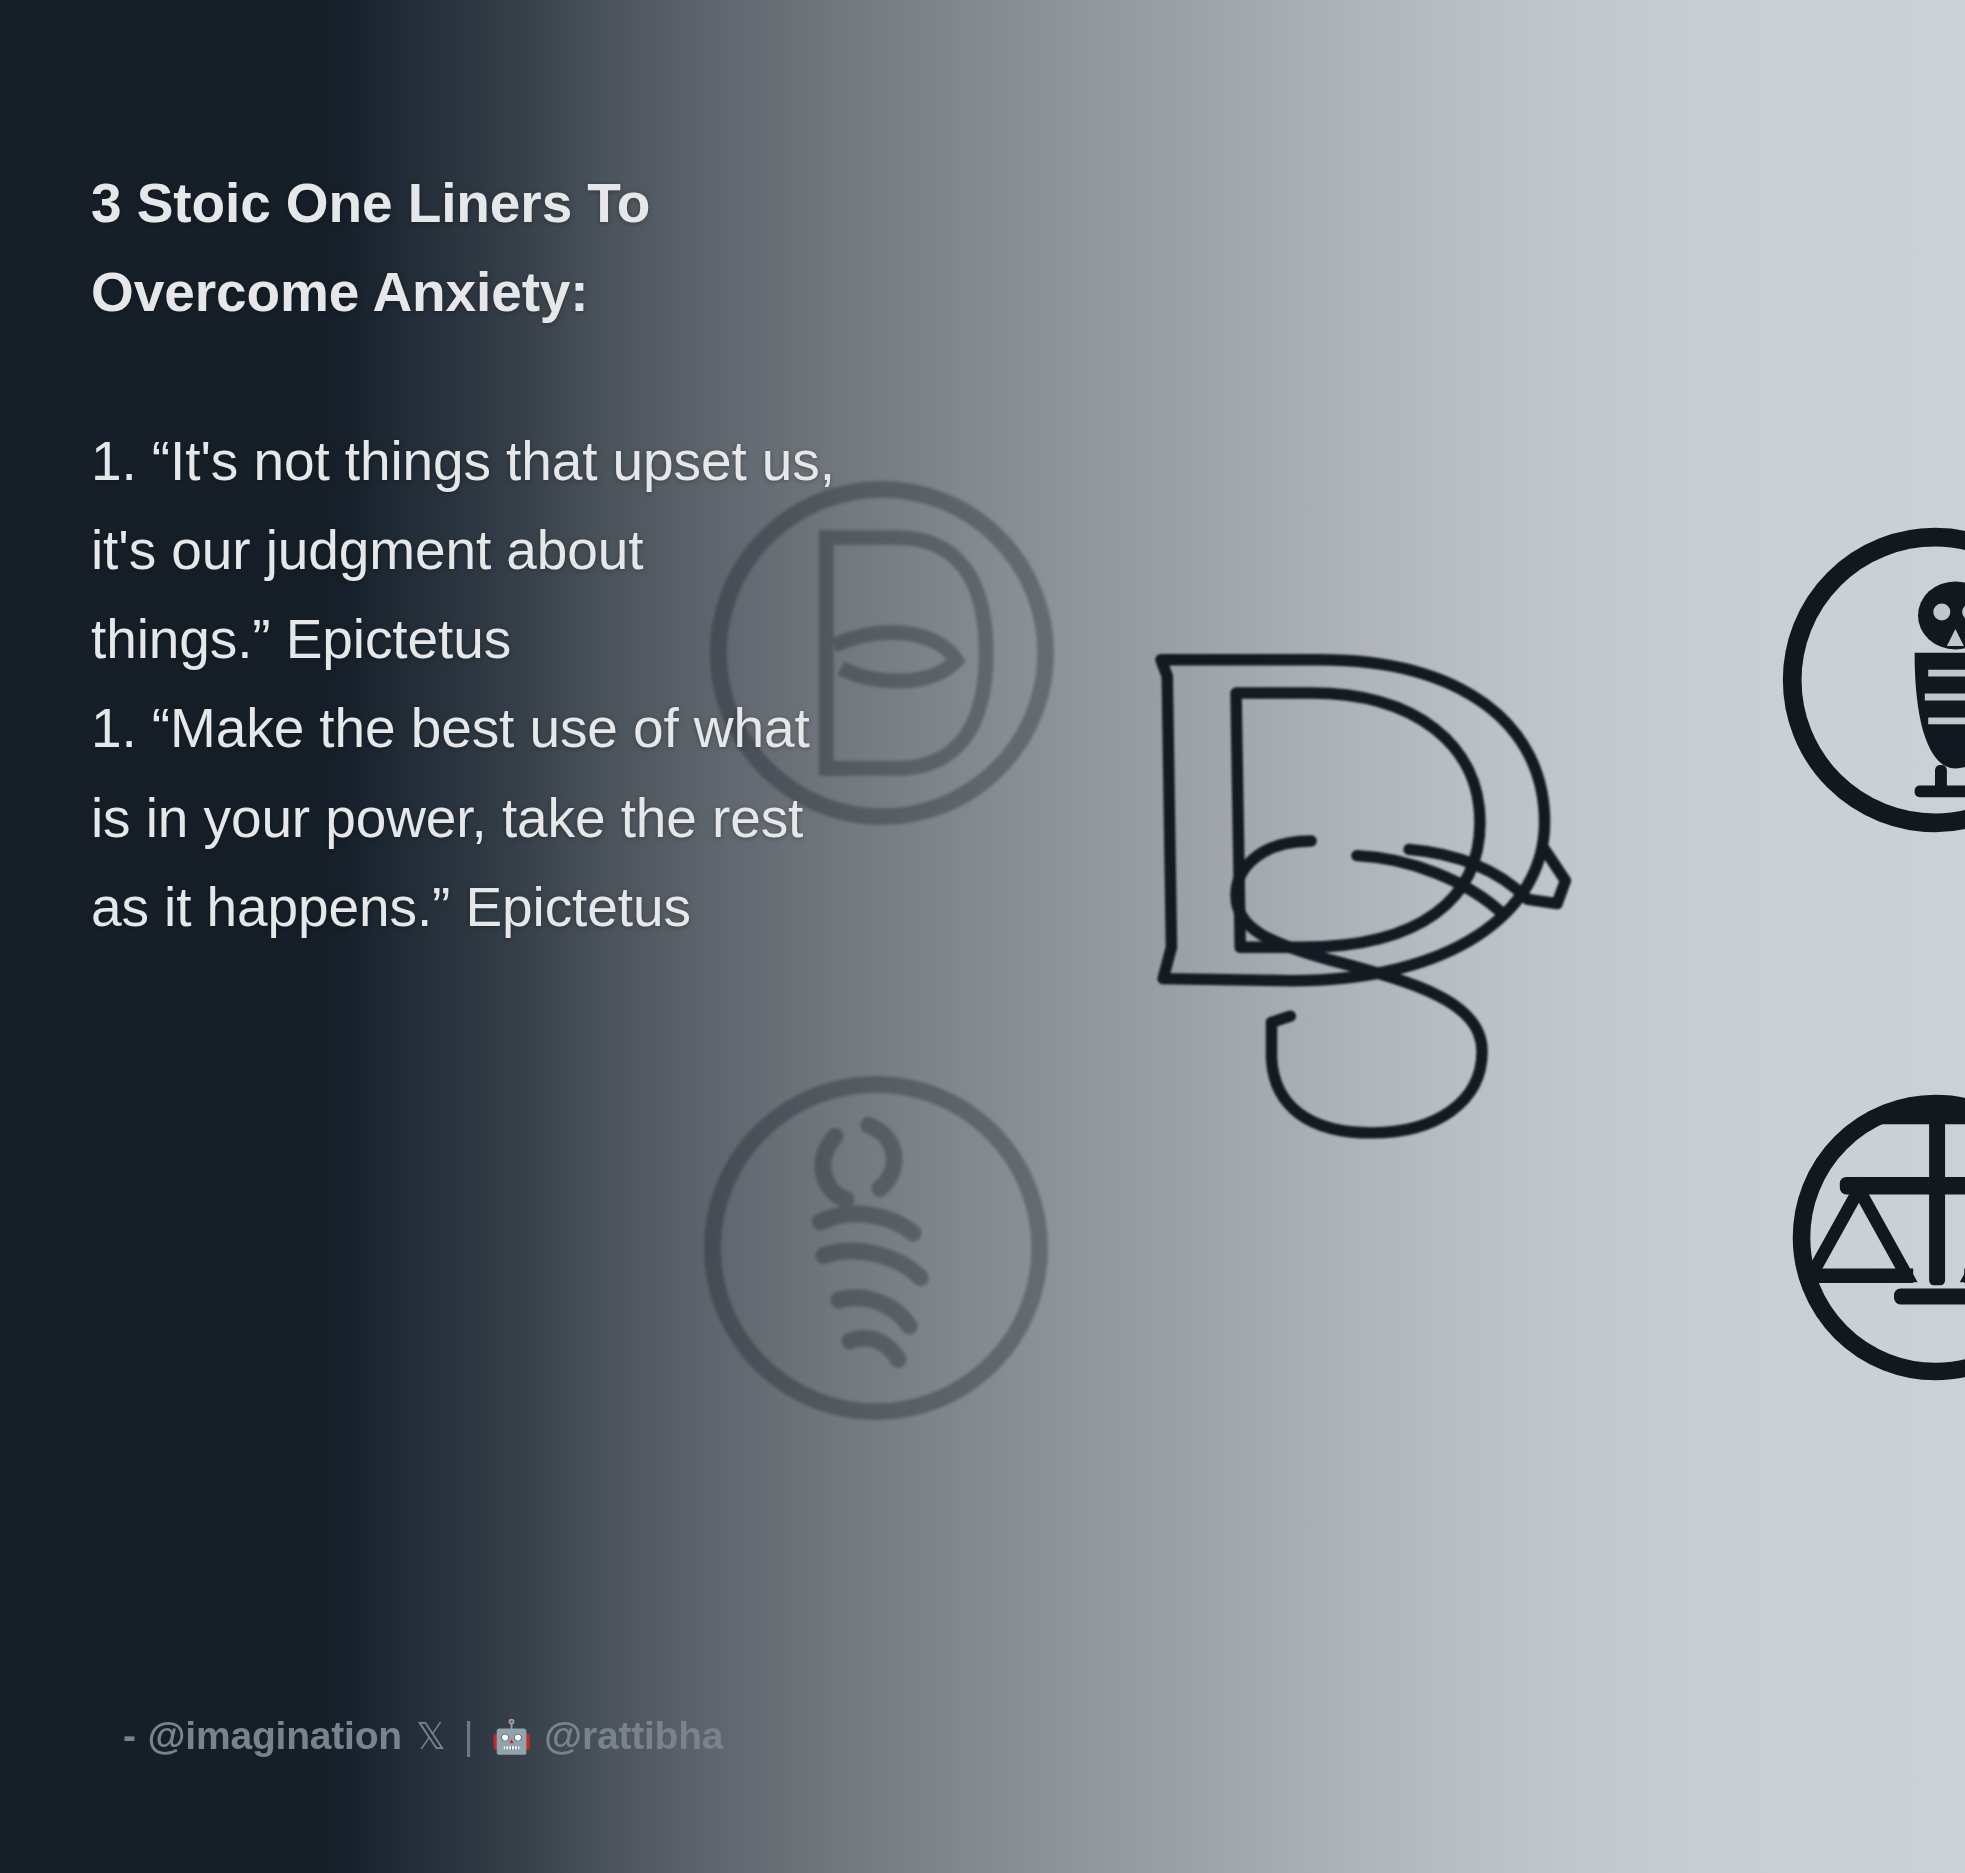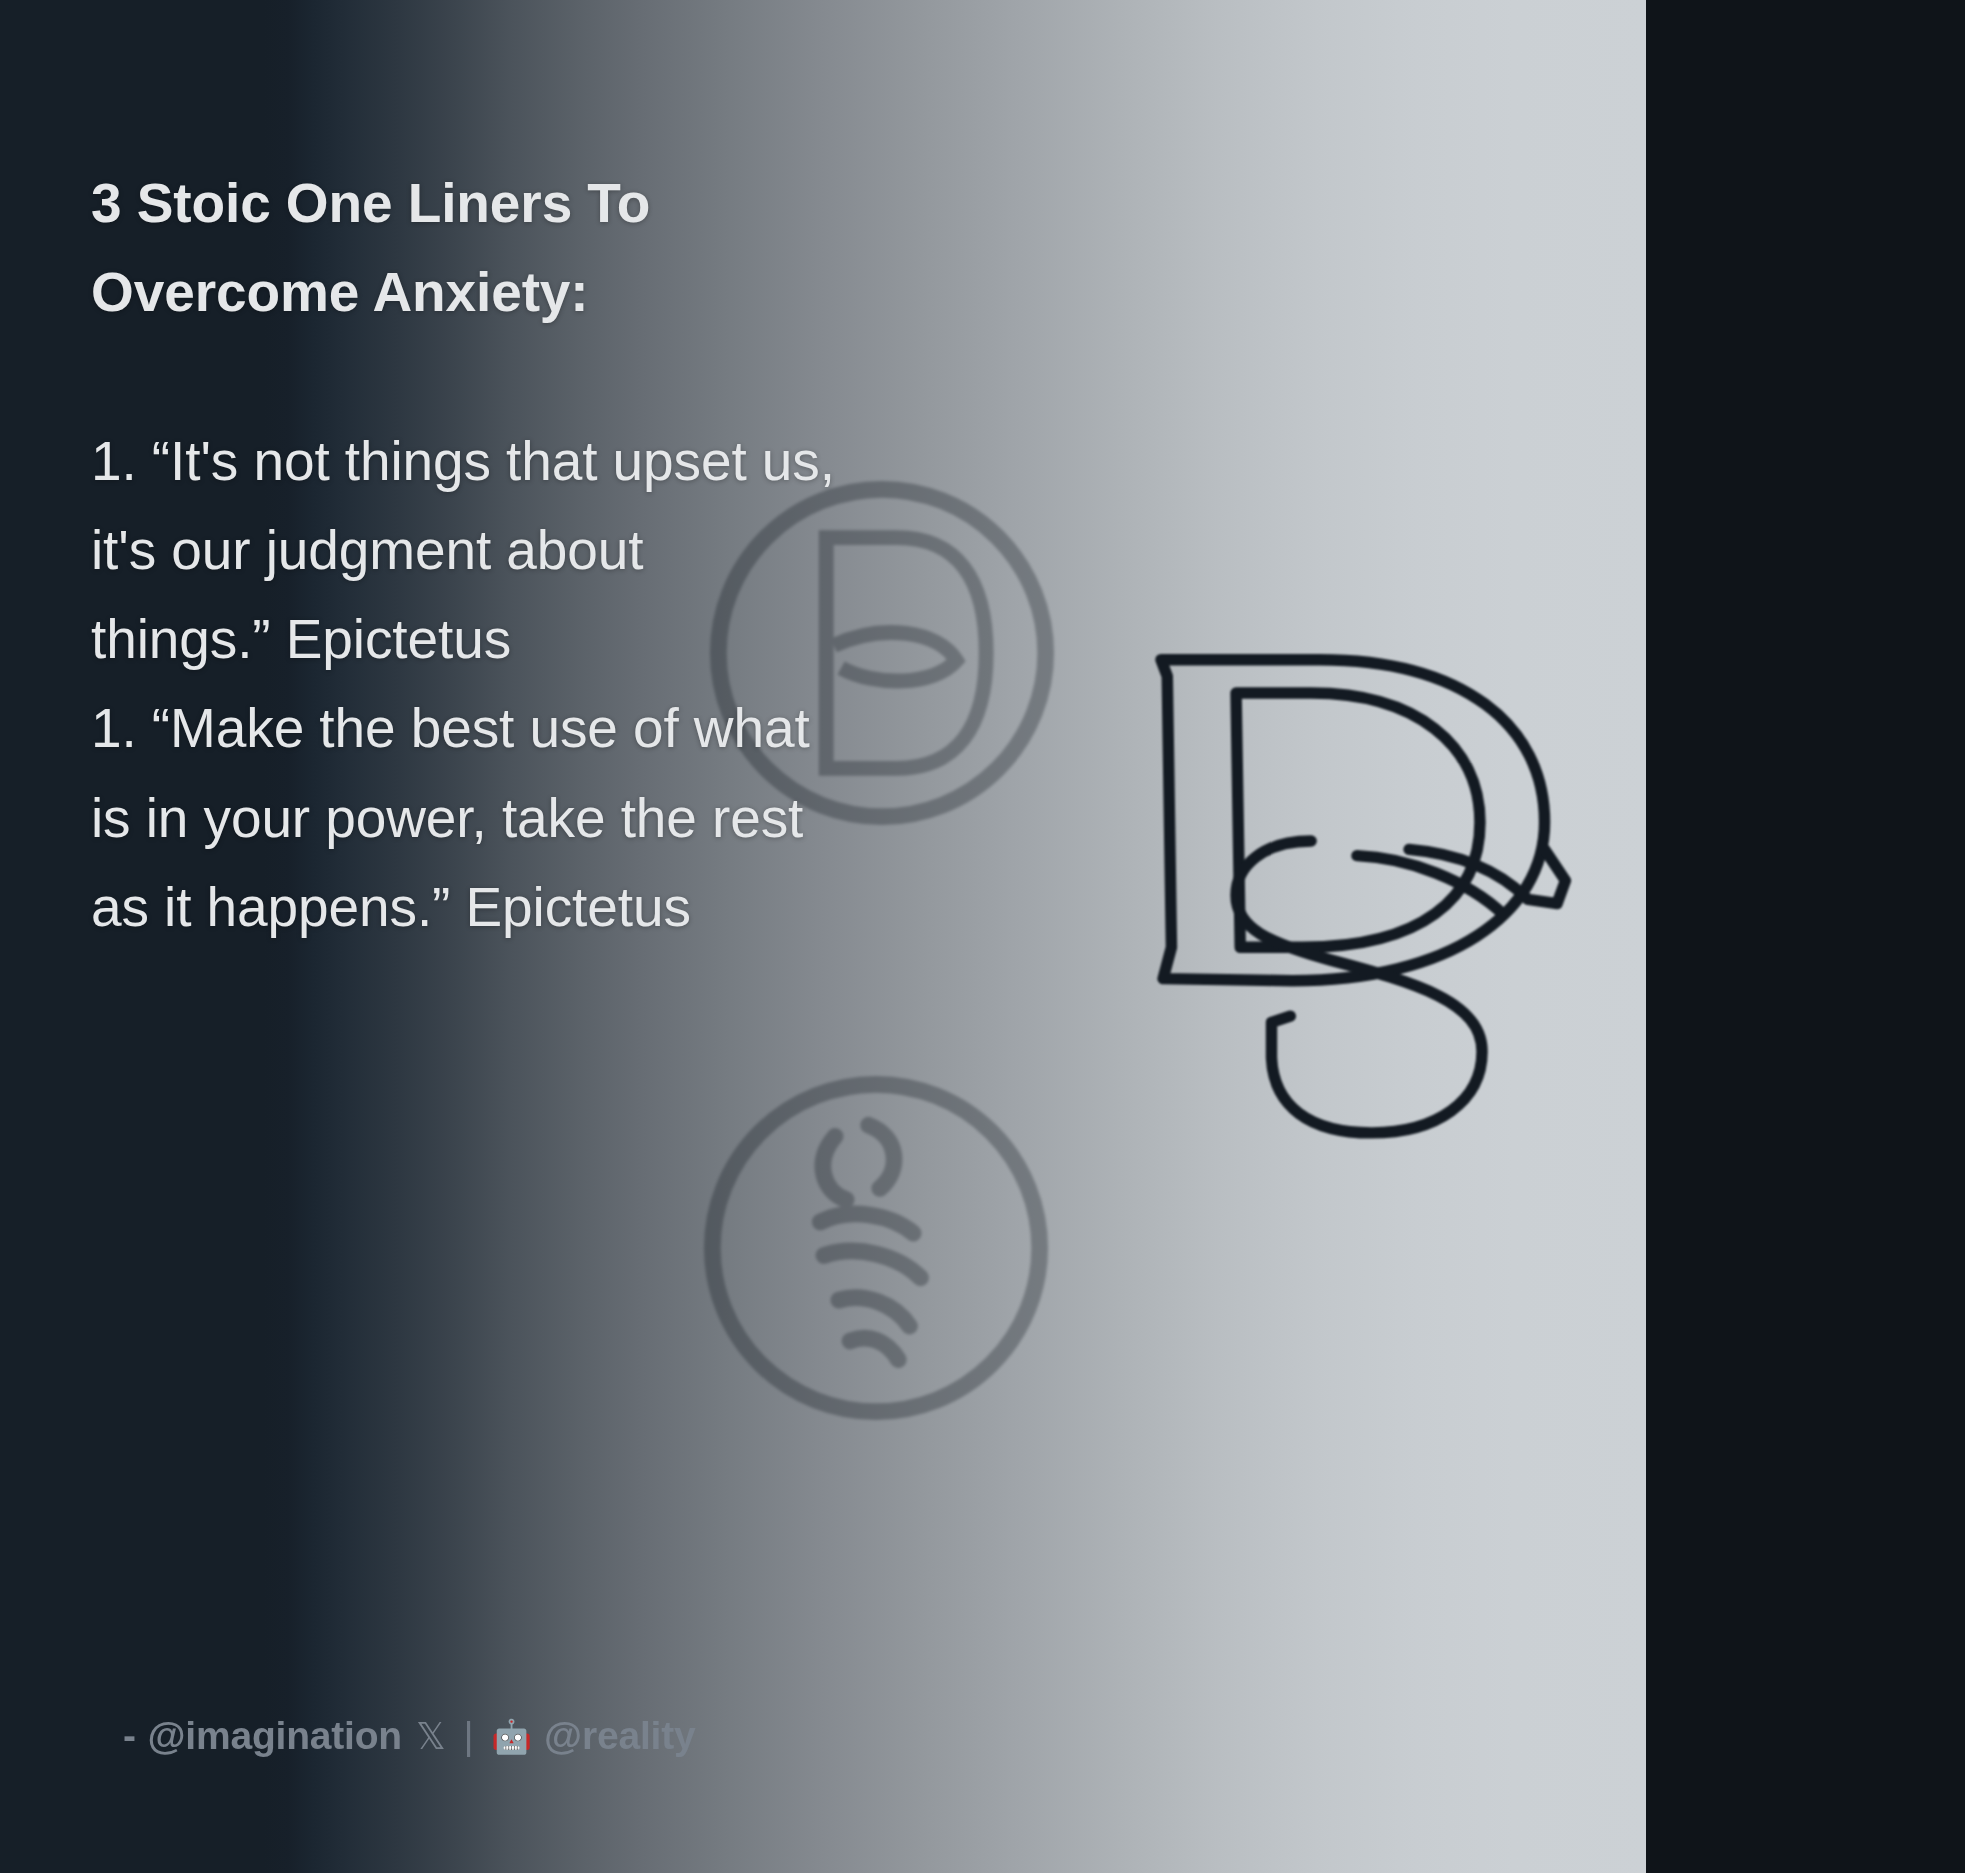--- a/index.html
+++ b/index.html
@@ -1,20 +1,20 @@
 <!DOCTYPE html>
 <html style="font-size:8.5px"><head>
 <meta charset="utf-8">
 <style>
   html,body{margin:0;padding:0;background:#0f1419;}
   *{box-sizing:border-box;}
 
   #card{
     position:relative;
-    width:1646px;
+    width:1965px;
     height:1873px;
     overflow:hidden;
     font-family:"Liberation Sans","DejaVu Sans",sans-serif;
     background:
       linear-gradient(90deg,
         #161f28 0%,
         #161f28 16%,
         #17202a 17.5%,
         #1b2631 19%,
         #222d38 21%,
@@ -219,17 +219,17 @@
 as it happens.” Epictetus</span>
     </div>
   </div>
 
   <div id="footer">
     <span class="dash">-</span>
     <span class="handle">@imagination</span>
     <span class="x-mark">𝕏</span>
     <span class="pipe">|</span>
     <span class="bot">🤖</span>
-    <span class="handle">@reality</span>
+    <span class="handle">@rattibha</span>
   </div>
 
 </div>
 
 
 </body></html>

